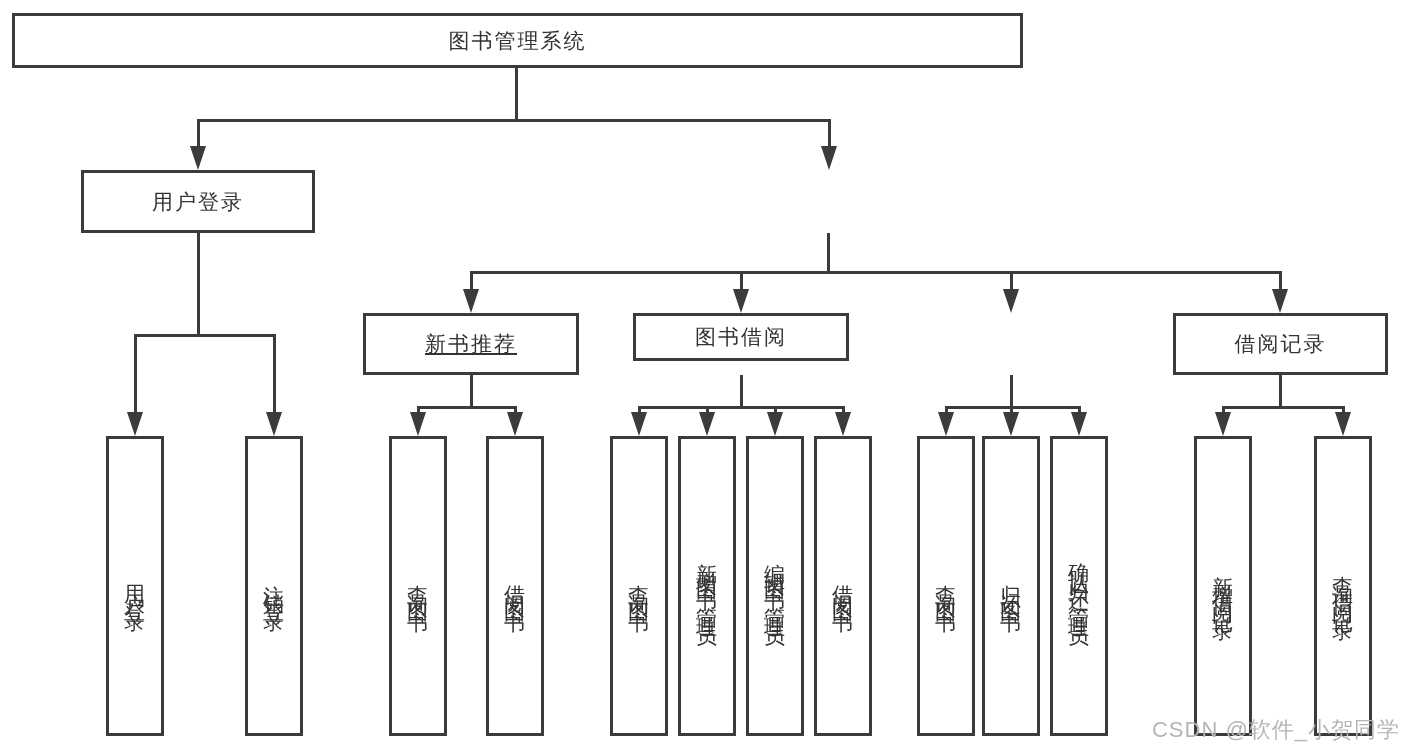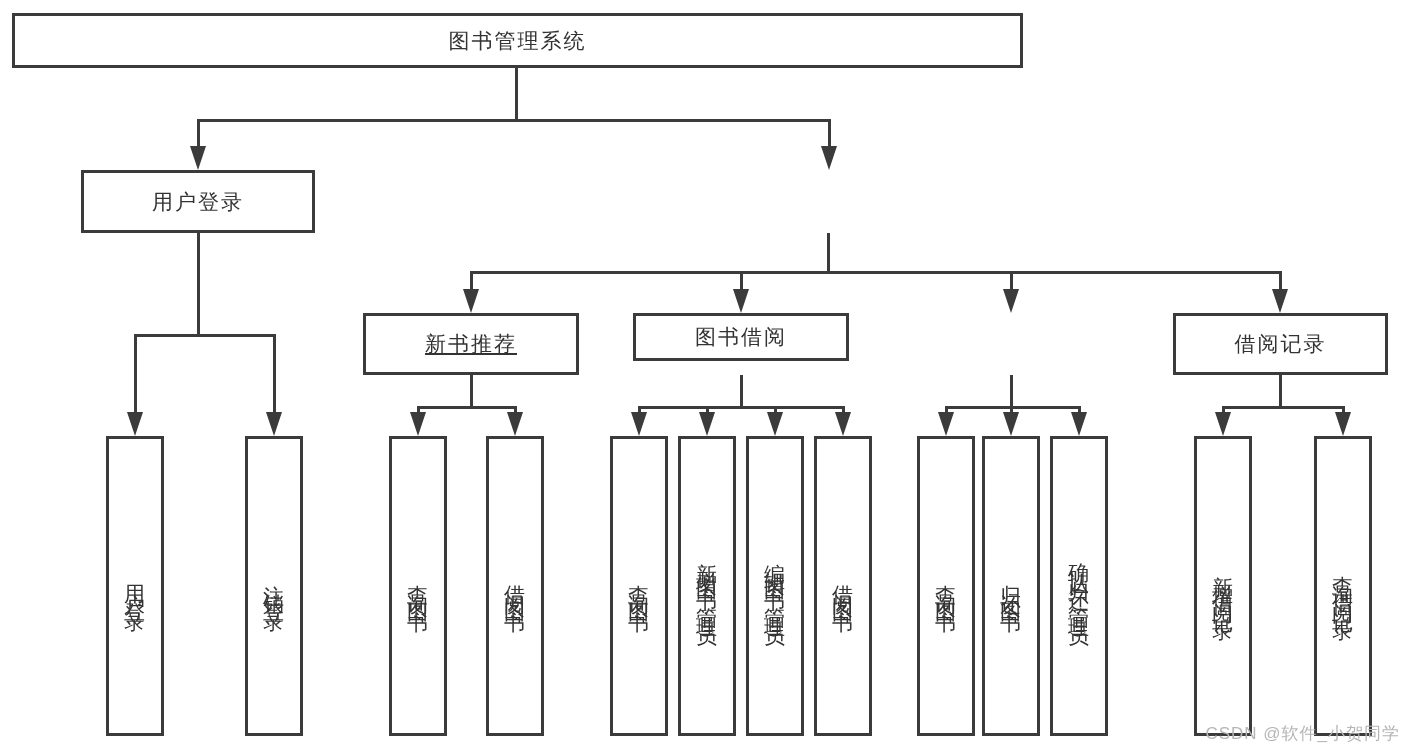--- a/index.html
+++ b/index.html
@@ -50,21 +50,21 @@
     width: 0;
     height: 0;
     border-left: 8px solid transparent;
     border-right: 8px solid transparent;
     border-top: 24px solid #3b3b3b;
   }
   .watermark {
     position: absolute;
     right: 5px;
     bottom: 2px;
-    font-size: 17px;
+    font-size: 22px;
     color: #b5b5b5;
     letter-spacing: 1px;
     z-index: 10;
     white-space: nowrap;
   }
 </style>
 </head>
 <body>
 
 <div class="canvas">

